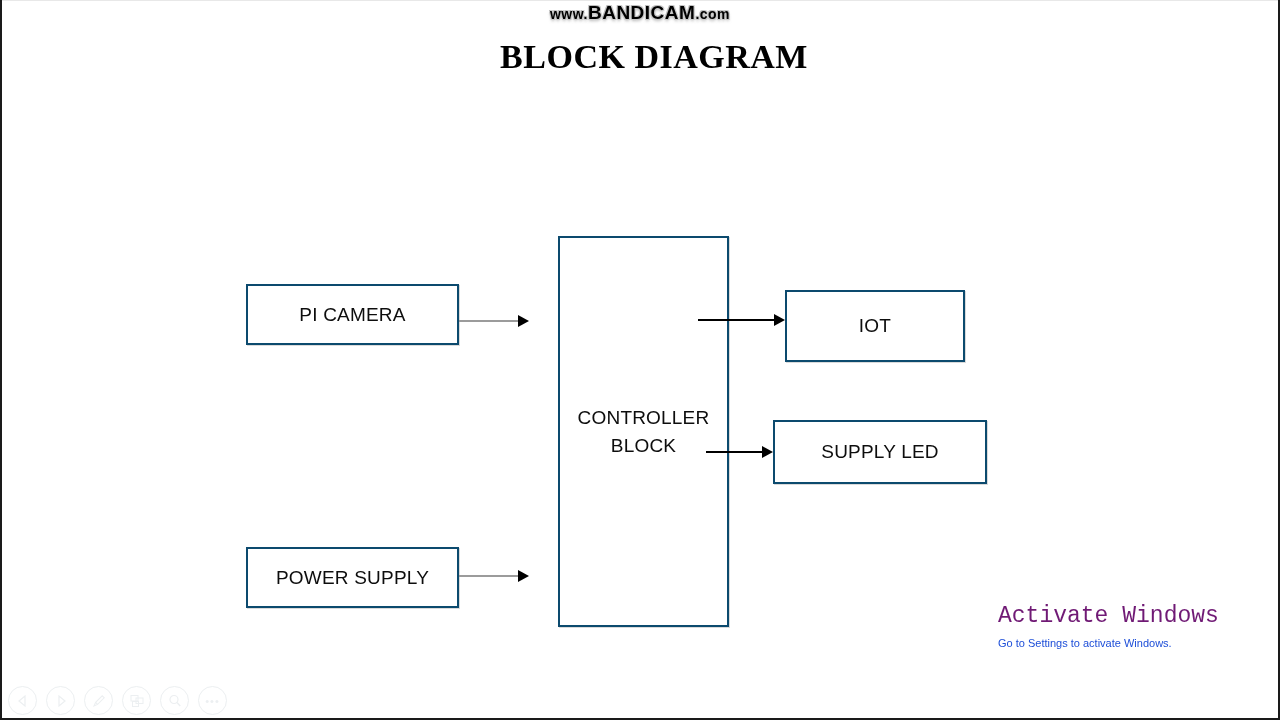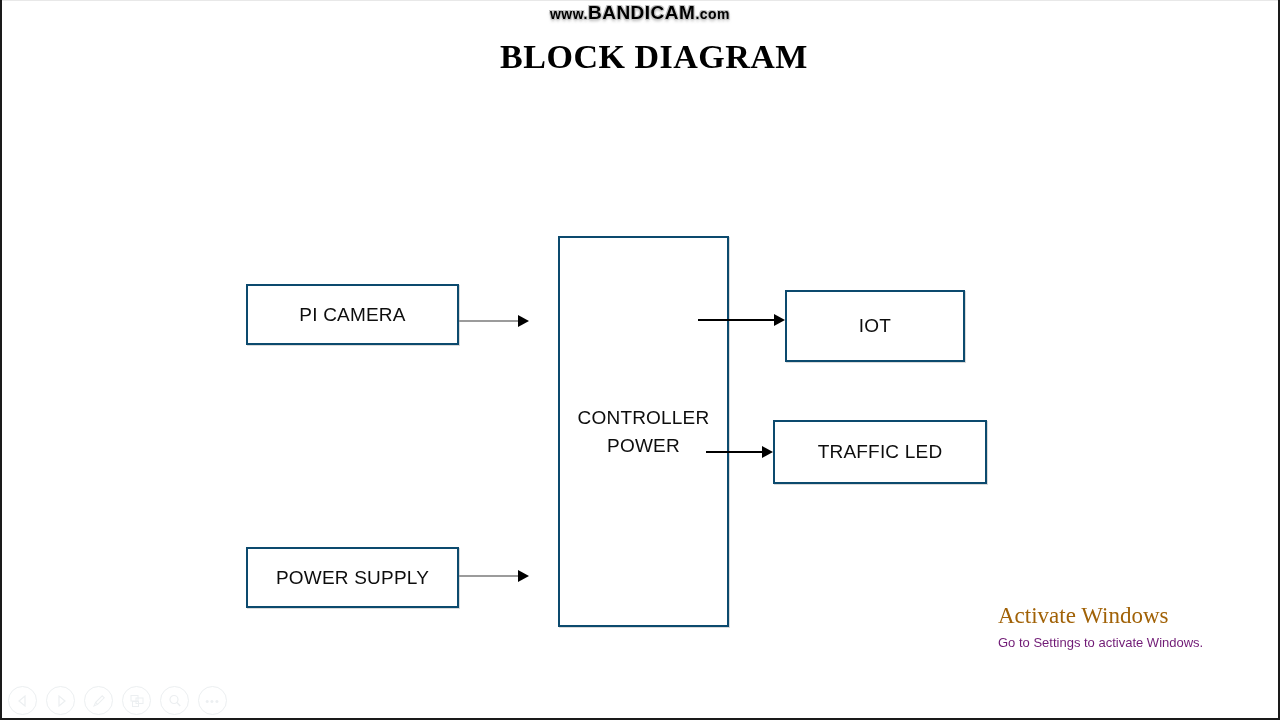--- a/index.html
+++ b/index.html
@@ -120,31 +120,31 @@
 
   
   #activate-windows {
     position: absolute;
     left: 998px;
     top: 602px;
     color: #c3c6c8;
     user-select: none;
   }
   #activate-windows .aw-title {
-    font-family: Liberation Serif, serif;
+    font-family: Liberation Mono, monospace;
     font-size: 23px;
     font-weight: normal;
     line-height: 28px;
-    color: #a16207;
+    color: #701a75;
   }
   #activate-windows .aw-sub {
     font-family: "Liberation Sans", sans-serif;
-    font-size: 13px;
+    font-size: 11px;
     line-height: 20px;
-    color: #701a75;
+    color: #1d4ed8;
     margin-top: 3px;
   }
 
   
   #presentation-toolbar {
     position: absolute;
     left: 8px;
     bottom: 5px;
     display: flex;
     align-items: center;
@@ -184,30 +184,30 @@
     <span>PI CAMERA</span>
   </div>
 
   <div class="block" id="block-power-supply">
     <span>POWER SUPPLY</span>
   </div>
 
   <div class="block tall" id="block-controller">
     <span>
       <span>CONTROLLER</span><br>
-      <span>POWER</span>
+      <span>BLOCK</span>
     </span>
   </div>
 
   <div class="block" id="block-iot">
     <span>IOT</span>
   </div>
 
   <div class="block" id="block-traffic-led">
-    <span>TRAFFIC LED</span>
+    <span>SUPPLY LED</span>
   </div>
 
   <div class="connector" id="conn-camera-controller">
     <div class="conn-line gray"></div>
     <div class="arrowhead"></div>
   </div>
 
   <div class="connector" id="conn-power-controller">
     <div class="conn-line gray"></div>
     <div class="arrowhead"></div>

